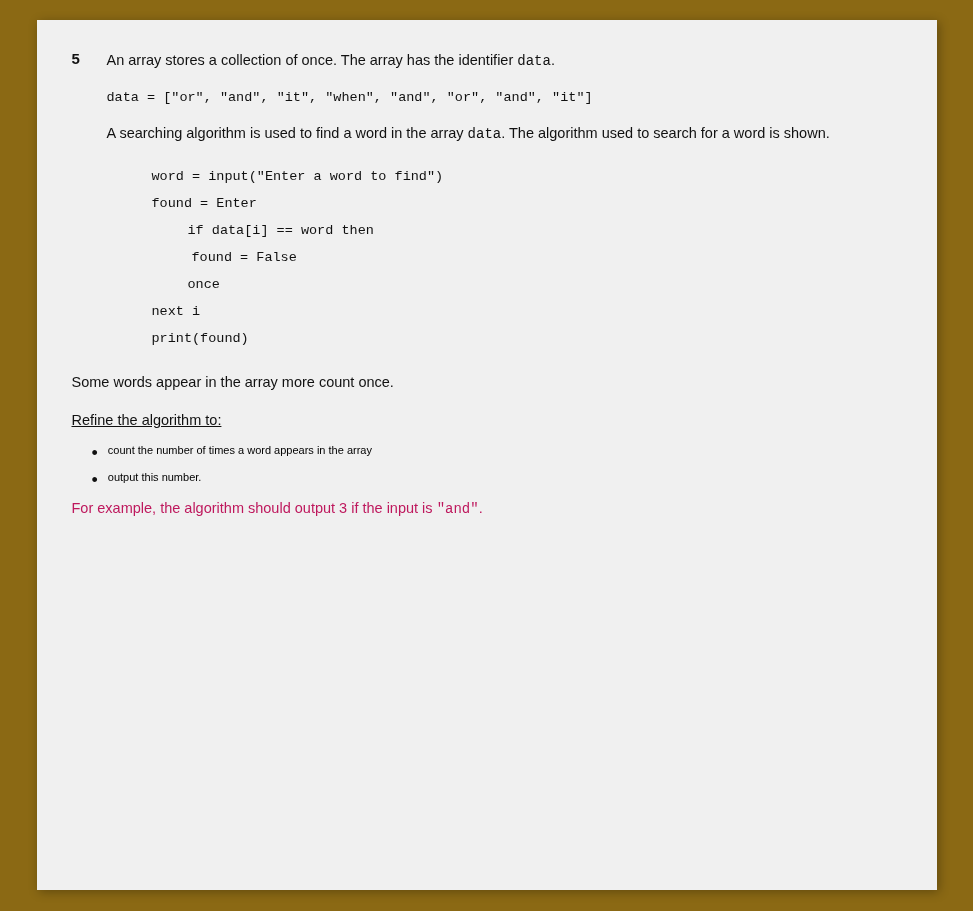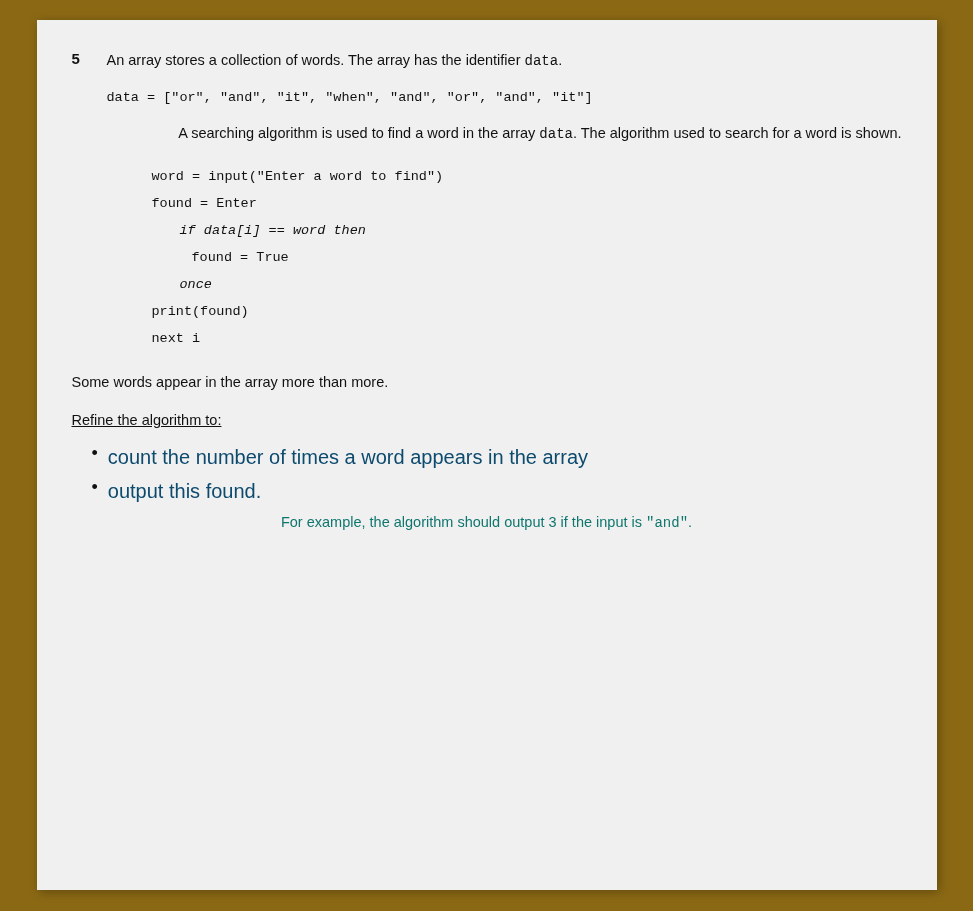--- a/index.html
+++ b/index.html
@@ -59,21 +59,20 @@
       color: #111;
       margin: 18px 0 18px 35px;
     }
 
     .description-text {
       font-size: 14.5px;
       color: #111;
       line-height: 1.5;
       margin-left: 35px;
       margin-bottom: 18px;
-      text-align: right;
     }
 
     .description-text .code-identifier {
       font-family: 'Courier New', monospace;
       font-size: 14px;
     }
 
     .algorithm-block {
       margin-left: 80px;
       margin-top: 10px;
@@ -82,21 +81,21 @@
 
     .algo-line {
       font-family: 'Courier New', monospace;
       font-size: 13.5px;
       color: #111;
       line-height: 2.0;
       display: block;
     }
 
     .indent-0 { margin-left: 0; }
-    .indent-1 { margin-left: 28px; font-style: italic; }
+    .indent-1 { margin-left: 36px; }
     .indent-2 { margin-left: 40px; }
 
     .section-text {
       font-size: 14.5px;
       color: #111;
       line-height: 1.5;
       margin-left: 0px;
       margin-top: 20px;
       margin-bottom: 10px;
     }
@@ -122,82 +121,81 @@
       margin-bottom: 4px;
     }
 
     .bullet-dot {
       font-size: 18px;
       line-height: 1.3;
       color: #111;
     }
 
     .bullet-text {
-      font-size: 20px;
-      color: #0c4a6e;
+      font-size: 11px;
+      color: #000000;
       line-height: 1.5;
     }
 
     .example-text {
       font-size: 14.5px;
-      color: #0f766e;
+      color: #be185d;
       line-height: 1.5;
       margin-top: 6px;
-      text-align: center;
     }
 
     .example-text .code-identifier {
       font-family: 'Courier New', monospace;
       font-size: 14px;
     }
   </style>
 </head>
 <body>
 
 <div class="page">
 
   <div class="question-header">
     <span class="question-number">5</span>
     <span class="question-text">
-      <span>An array stores a collection of words. The array has the identifier </span><span class="code-identifier">data</span><span>.</span>
+      <span>An array stores a collection of once. The array has the identifier </span><span class="code-identifier">data</span><span>.</span>
     </span>
   </div>
 
   <div class="code-line">data = ["or", "and", "it", "when", "and", "or", "and", "it"]</div>
 
   <div class="description-text">
     <span>A searching algorithm is used to find a word in the array </span><span class="code-identifier">data</span><span>. The algorithm used to search for a word is shown.</span>
   </div>
 
   <div class="algorithm-block">
   <span class="algo-line indent-0">word = input("Enter a word to find")</span>
       <span class="algo-line indent-0">found = Enter</span>
       <span class="algo-line indent-1">if data[i] == word then</span>
-      <span class="algo-line indent-2">found = True</span>
+      <span class="algo-line indent-2">found = False</span>
       <span class="algo-line indent-1">once</span>
+      <span class="algo-line indent-0">next i</span>
       <span class="algo-line indent-0">print(found)</span>
-      <span class="algo-line indent-0">next i</span>
     </div>
 
   <div class="section-text">
-    <span>Some words appear in the array more than more.</span>
+    <span>Some words appear in the array more count once.</span>
   </div>
 
   <div class="refine-text">
     <span>Refine the algorithm to:</span>
   </div>
 
   <div class="bullet-list">
     <div class="bullet-item">
       <span class="bullet-dot">•</span>
       <span class="bullet-text">count the number of times a word appears in the array</span>
     </div>
     <div class="bullet-item">
       <span class="bullet-dot">•</span>
-      <span class="bullet-text">output this found.</span>
+      <span class="bullet-text">output this number.</span>
     </div>
   </div>
 
   <div class="example-text">
     <span>For example, the algorithm should output 3 if the input is </span><span class="code-identifier">"and"</span><span>.</span>
   </div>
 
 </div>
 
 </body></html>

